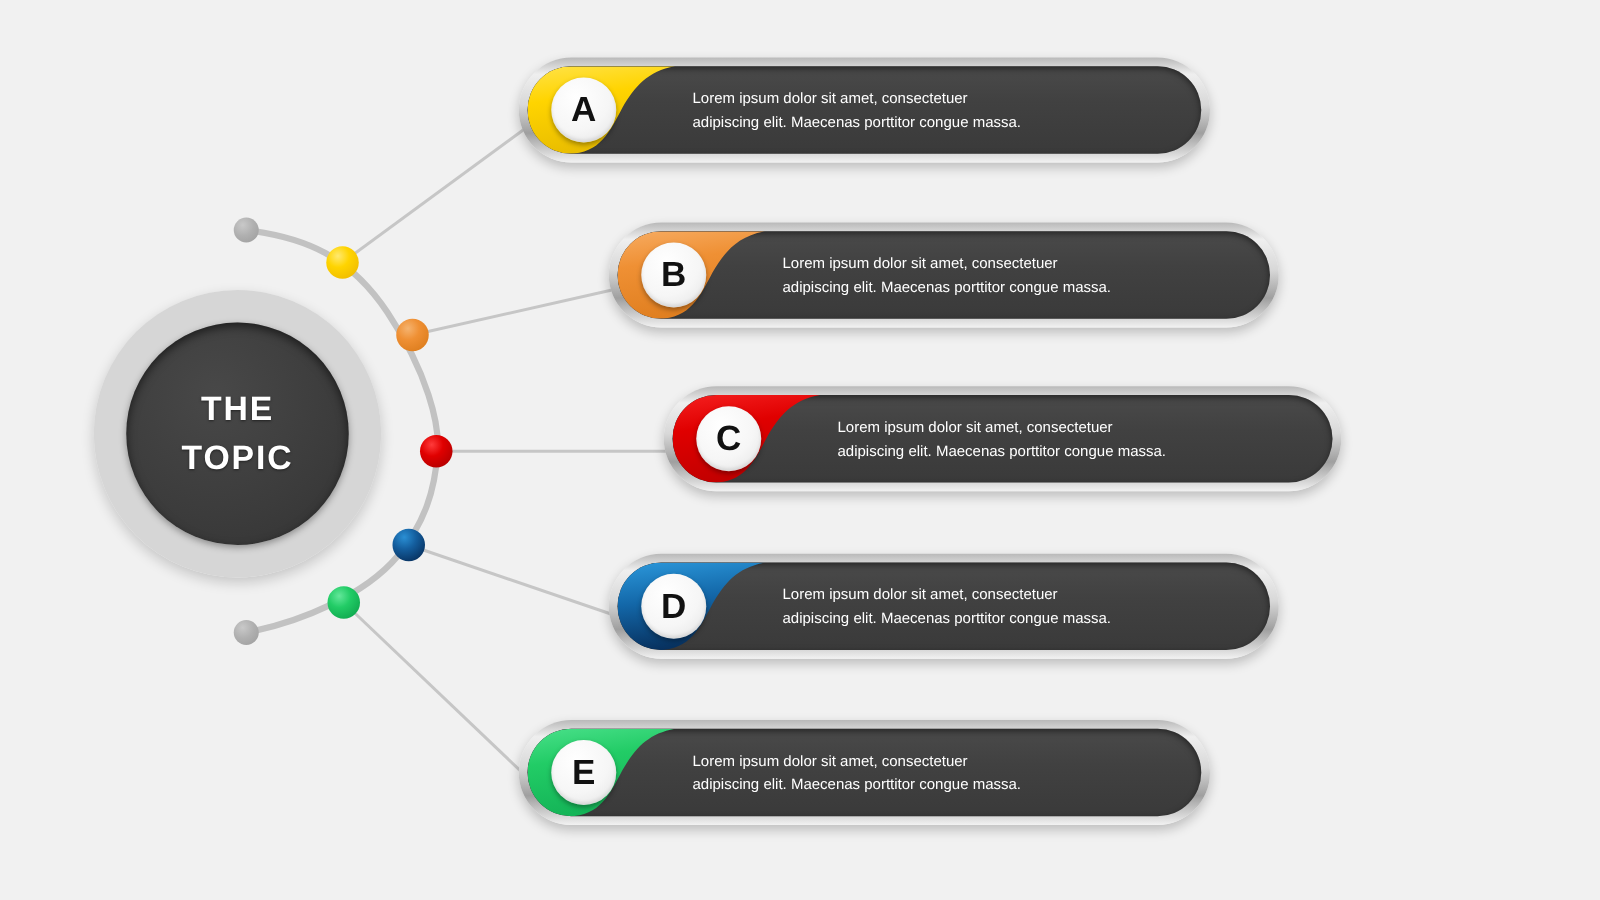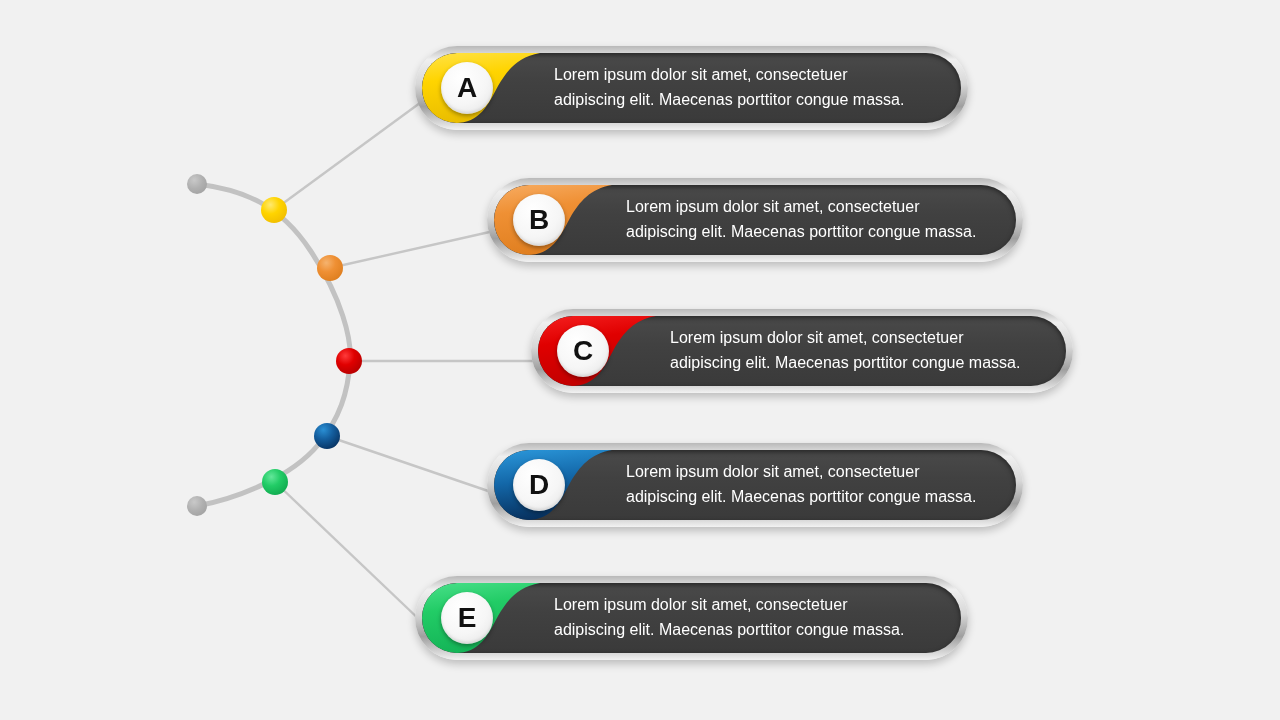--- a/index.html
+++ b/index.html
@@ -71,21 +71,21 @@
     display:flex;align-items:center;justify-content:center;
   }
   .letter-circle span{
     font-size:28px;font-weight:bold;color:#111;line-height:1;
   }
   .bar-text{
     position:absolute;
     left:132px;right:40px;top:50%;
     transform:translateY(-50%);
     color:#ffffff;
-    font-size:16px;
+    font-size:12px;
     line-height:1.55;
   }
   .bar-text .l{display:block;white-space:nowrap;}
 </style>
 </head>
 <body>
 
 <div id="stage">
 
   <svg id="svg-layer" viewBox="0 0 1280 720">
@@ -133,20 +133,26 @@
     <circle id="dot-end-top" cx="197" cy="184" r="10" fill="url(#g-gray)"></circle>
     <circle id="dot-end-bottom" cx="197" cy="506" r="10" fill="url(#g-gray)"></circle>
 
     <circle id="dot-a" cx="274" cy="210" r="13" fill="url(#g-yellow)"></circle>
     <circle id="dot-b" cx="330" cy="268" r="13" fill="url(#g-orange)"></circle>
     <circle id="dot-c" cx="349" cy="361" r="13" fill="url(#g-red)"></circle>
     <circle id="dot-d" cx="327" cy="436" r="13" fill="url(#g-blue)"></circle>
     <circle id="dot-e" cx="275" cy="482" r="13" fill="url(#g-green)"></circle>
   </svg>
 
+  <div class="hub">
+    <div class="hub-inner">
+      <div class="hub-line">THE</div>
+      <div class="hub-line">TOPIC</div>
+    </div>
+  </div>
 
   <div class="bar" id="bar-a" style="left:415px;top:46px;width:553px;">
     <div class="bar-inner">
       <div class="tab">
         <svg viewBox="0 0 118 70" preserveAspectRatio="none">
           <defs>
             <linearGradient id="tg-a" x1="0" y1="0" x2="0.25" y2="1">
               <stop offset="0%" stop-color="#ffe34a"></stop>
                 <stop offset="40%" stop-color="#ffd400"></stop>
                 <stop offset="100%" stop-color="#e9bd00"></stop>

